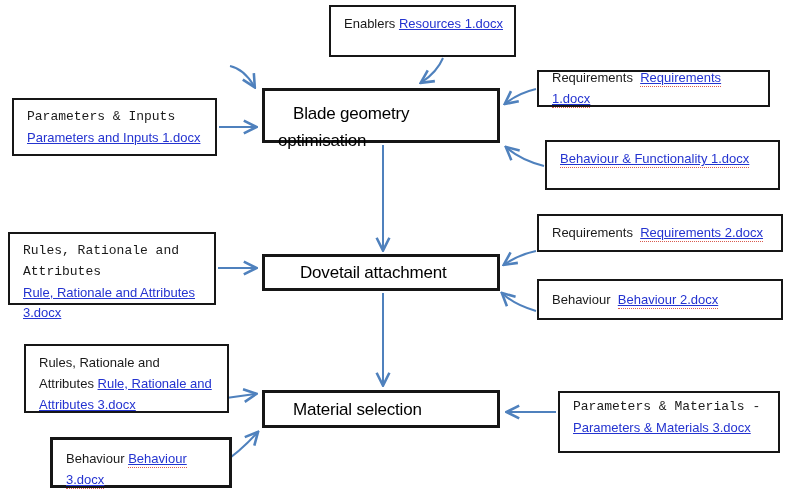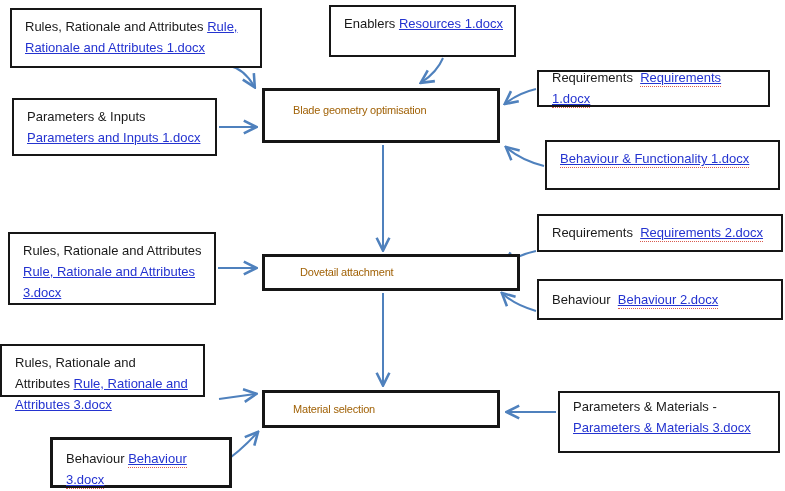--- a/index.html
+++ b/index.html
@@ -20,25 +20,25 @@
     box-sizing:border-box;
     border:2px solid var(--border);
     background:#ffffff;
     color:#1a1a1a;
     font-size:13px;
     line-height:1.6;
     padding:7px 10px 6px 13px;
   }
   .node.thick{border-width:3px;}
   .node.vcenter{display:flex;align-items:center;}
-  .node .blk{display:block;}
+  .node .blk{display:block;font-family:Liberation Mono, monospace;}
   .core{
-    font-size:11px;
+    font-size:17px;
     letter-spacing:-0.2px;
-    color:#a16207;
+    color:#000000;
     padding-left:15px;
   }
   a.doclink{
     color:var(--link);
     text-decoration:underline;
     cursor:pointer;
   }
   a.doclink.sp{
     border-bottom:1px dotted #d95a4e;
     padding-bottom:1px;
@@ -73,24 +73,20 @@
     <path class="arrow" d="M383,145 L383,249" marker-end="url(#ah)"></path>
     <path class="arrow" d="M218,268 L255,268" marker-end="url(#ah)"></path>
     <path class="arrow" d="M536,251 Q518,255 505,264" marker-end="url(#ah)"></path>
     <path class="arrow" d="M536,311 Q515,305 503,294" marker-end="url(#ah)"></path>
     <path class="arrow" d="M383,293 L383,384" marker-end="url(#ah)"></path>
     <path class="arrow" d="M219,399 L255,394" marker-end="url(#ah)"></path>
     <path class="arrow" d="M220,465 Q240,452 257,433" marker-end="url(#ah)"></path>
     <path class="arrow" d="M556,412 L508,412" marker-end="url(#ah)"></path>
   </svg>
 
-  <div class="node" style="left:10px;top:8px;width:252px;height:60px;">
-    <span>Rules, Rationale and Attributes</span>
-    <a class="doclink">Rule, Rationale and Attributes 1.docx</a>
-  </div>
 
   <div class="node" style="left:329px;top:5px;width:187px;height:52px;">
     <span>Enablers</span>
     <a class="doclink">Resources 1.docx</a>
   </div>
 
   <div class="node" style="left:12px;top:98px;width:205px;height:58px;">
     <span class="blk">Parameters &amp; Inputs</span>
     <a class="doclink">Parameters and Inputs 1.docx</a>
   </div>
@@ -107,37 +103,37 @@
 
   <div class="node" style="left:545px;top:140px;width:235px;height:50px;">
     <a class="doclink sp">Behaviour &amp; Functionality 1.docx</a>
   </div>
 
   <div class="node" style="left:8px;top:232px;width:208px;height:73px;">
     <span class="blk">Rules, Rationale and Attributes</span>
     <a class="doclink">Rule, Rationale and Attributes 3.docx</a>
   </div>
 
-  <div class="node thick vcenter" style="left:262px;top:254px;width:258px;height:37px;padding-left:20px;">
+  <div class="node thick vcenter" style="left:262px;top:254px;width:238px;height:37px;padding-left:20px;">
     <span class="core">Dovetail attachment</span>
   </div>
 
   <div class="node vcenter" style="left:537px;top:214px;width:246px;height:38px;">
     <span><span>Requirements</span>&nbsp;
       <a class="doclink sp">Requirements 2.docx</a>
     </span>
   </div>
 
   <div class="node vcenter" style="left:537px;top:279px;width:246px;height:41px;">
     <span><span>Behaviour</span>&nbsp;
       <a class="doclink sp">Behaviour 2.docx</a>
     </span>
   </div>
 
-  <div class="node" style="left:0;top:344px;width:205px;height:53px;">
+  <div class="node" style="left:24px;top:344px;width:205px;height:69px;">
     <span>Rules, Rationale and Attributes</span>
     <a class="doclink">Rule, Rationale and Attributes 3.docx</a>
   </div>
 
   <div class="node thick vcenter" style="left:262px;top:390px;width:238px;height:38px;">
     <span class="core">Material selection</span>
   </div>
 
   <div class="node thick" style="left:50px;top:437px;width:182px;height:51px;padding-top:9px;">
     <span>Behaviour</span>

